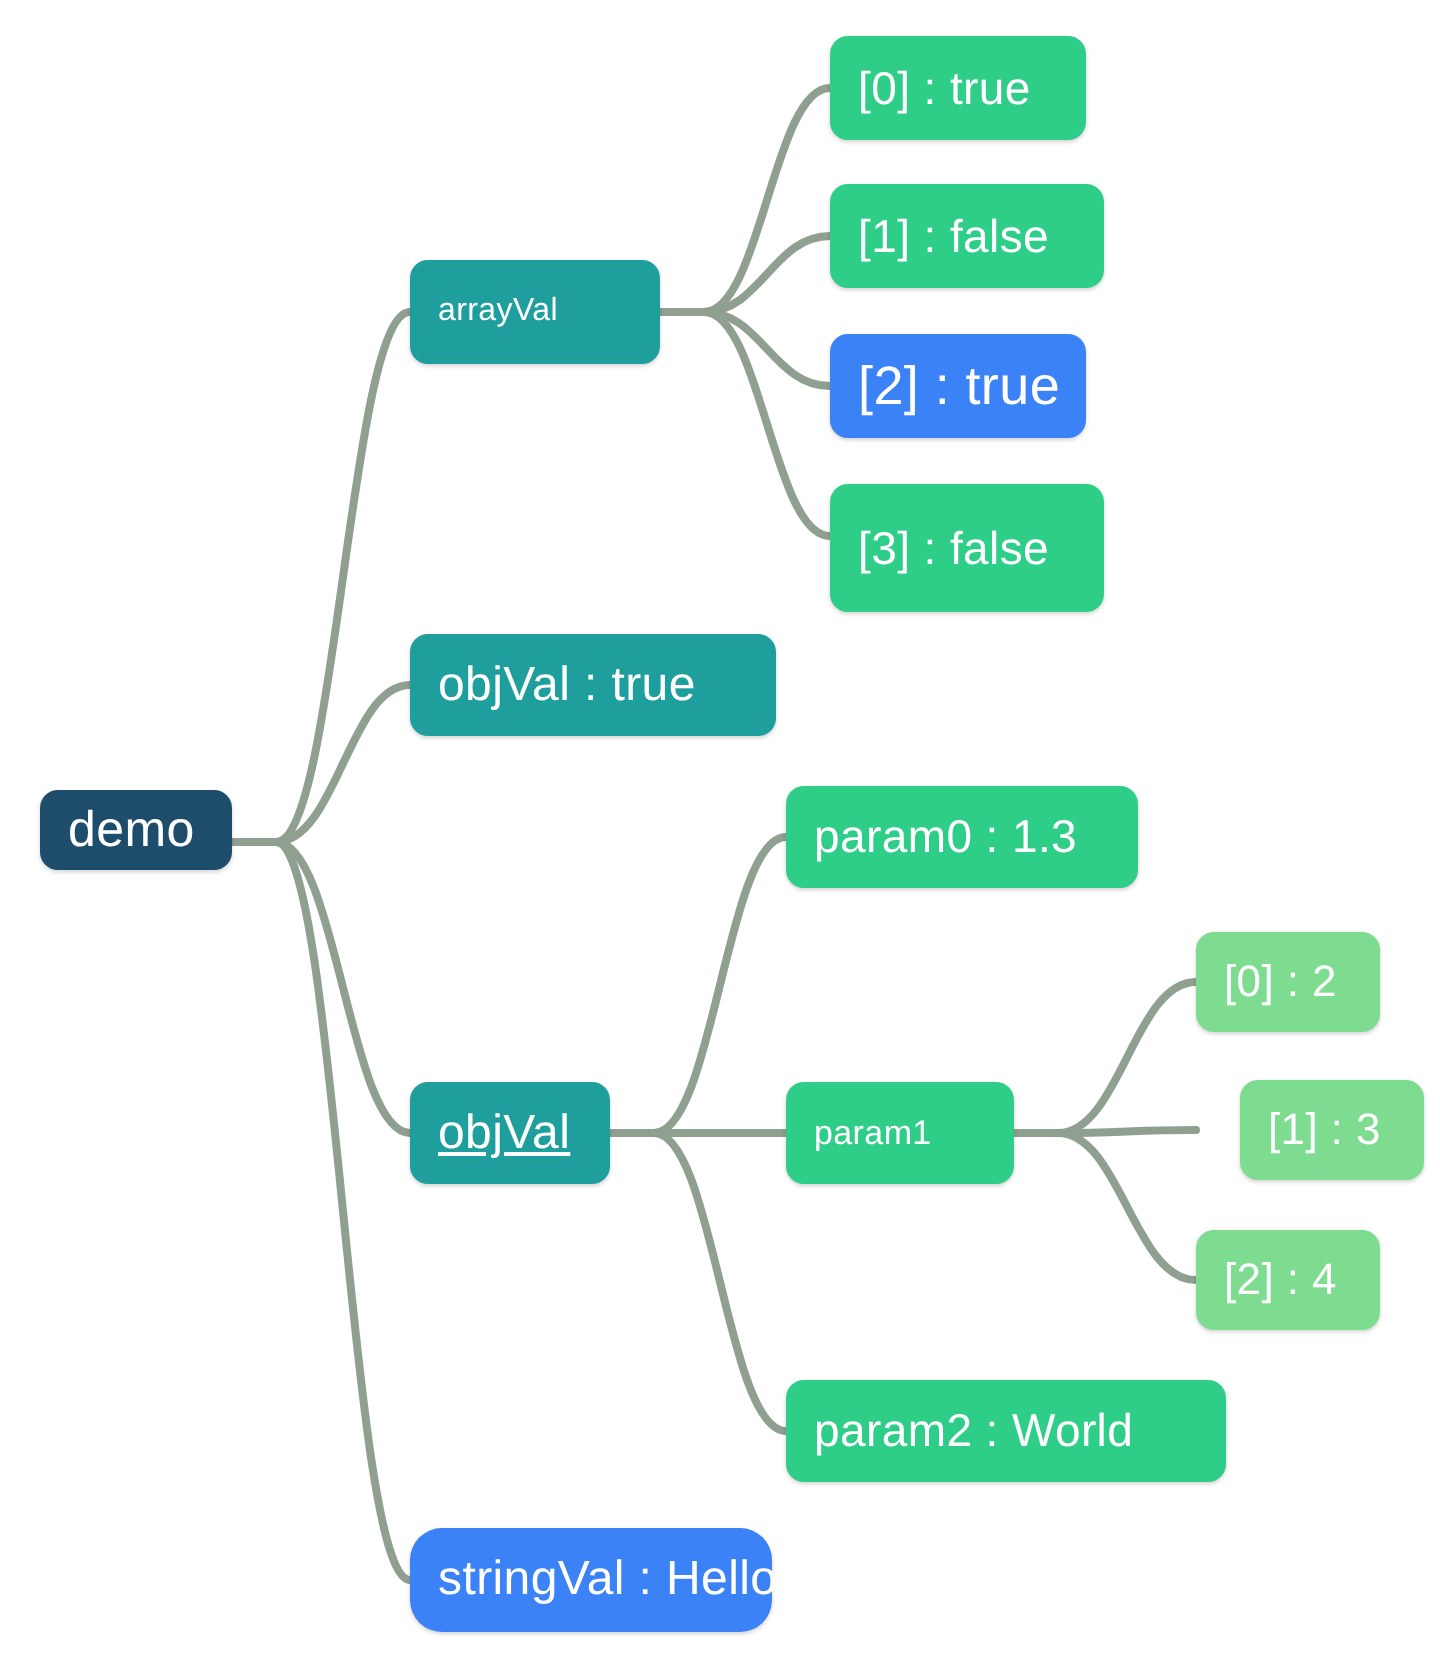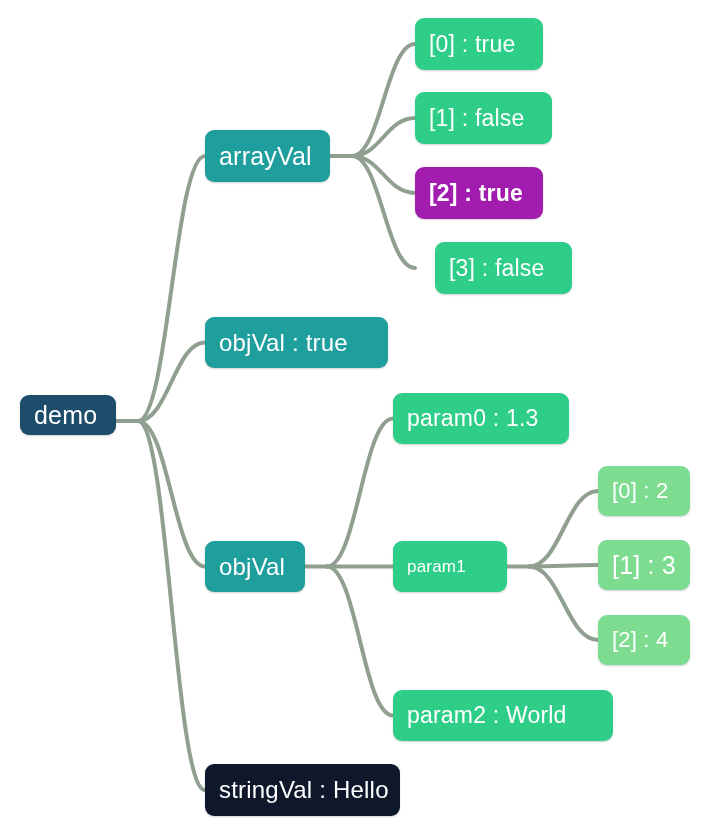--- a/index.html
+++ b/index.html
@@ -48,56 +48,56 @@
       <path d="M327,566.5 C356.7,566.5 363.3,715.5 393,715.5" stroke="#8f9f90" stroke-width="4" fill="none" stroke-linecap="round"></path>
       <path d="M507,566.5 L529,566.5" stroke="#8f9f90" stroke-width="4" fill="none" stroke-linecap="round"></path>
       <path d="M529,566.5 C560.05,566.5 566.95,491 598,491" stroke="#8f9f90" stroke-width="4" fill="none" stroke-linecap="round"></path>
       <path d="M529,566.5 C560.05,566.5 566.95,565 598,565" stroke="#8f9f90" stroke-width="4" fill="none" stroke-linecap="round"></path>
       <path d="M529,566.5 C560.05,566.5 566.95,640 598,640" stroke="#8f9f90" stroke-width="4" fill="none" stroke-linecap="round"></path>
     </svg>
   <div id="nodes-layer">
       <div class="node" style="left: 20px; top: 395px; width: 96px; height: 40px; background: rgb(30, 76, 107); font-size: 25px;">
         <span class="node-label">demo</span>
       </div>
-      <div class="node" style="left: 205px; top: 130px; width: 125px; height: 52px; background: rgb(31, 158, 158); font-size: 25px;">
+      <div class="node" style="left: 205px; top: 130px; width: 125px; height: 52px; background: rgb(31, 158, 158); font-size: 16px;">
         <span class="node-label">arrayVal</span>
       </div>
       <div class="node" style="left: 205px; top: 317px; width: 183px; height: 51px; background: rgb(31, 158, 158); font-size: 24px;">
         <span class="node-label">objVal : true</span>
       </div>
-      <div class="node" style="left: 205px; top: 541px; width: 100px; height: 51px; background: rgb(31, 158, 158); font-size: 24px;">
+      <div class="node" style="left: 205px; top: 541px; width: 100px; height: 51px; background: rgb(31, 158, 158); font-size: 24px; text-decoration: underline;">
         <span class="node-label">objVal</span>
       </div>
-      <div class="node" style="left: 205px; top: 764px; width: 195px; height: 52px; background: #0f172a; font-size: 24px;">
+      <div class="node" style="left: 205px; top: 764px; width: 181px; height: 52px; background: #3b82f6; font-size: 24px; border-radius: 16px;">
         <span class="node-label">stringVal : Hello</span>
       </div>
       <div class="node" style="left: 415px; top: 18px; width: 128px; height: 52px; background: rgb(47, 206, 136); font-size: 23px;">
         <span class="node-label">[0] : true</span>
       </div>
       <div class="node" style="left: 415px; top: 92px; width: 137px; height: 52px; background: rgb(47, 206, 136); font-size: 23px; text-align: right;">
         <span class="node-label">[1] : false</span>
       </div>
-      <div class="node" style="left: 415px; top: 167px; width: 128px; height: 52px; background: #a21caf; font-size: 23px; font-weight: bold;">
+      <div class="node" style="left: 415px; top: 167px; width: 128px; height: 52px; background: #3b82f6; font-size: 27px;">
         <span class="node-label">[2] : true</span>
       </div>
-      <div class="node" style="left: 435px; top: 242px; width: 137px; height: 52px; background: rgb(47, 206, 136); font-size: 23px;">
+      <div class="node" style="left: 415px; top: 242px; width: 137px; height: 64px; background: rgb(47, 206, 136); font-size: 23px;">
         <span class="node-label">[3] : false</span>
       </div>
       <div class="node" style="left: 393px; top: 393px; width: 176px; height: 51px; background: rgb(47, 206, 136); font-size: 23px;">
         <span class="node-label">param0 : 1.3</span>
       </div>
       <div class="node" style="left: 393px; top: 541px; width: 114px; height: 51px; background: rgb(47, 206, 136); font-size: 17px;">
         <span class="node-label">param1</span>
       </div>
       <div class="node" style="left: 393px; top: 690px; width: 220px; height: 51px; background: rgb(47, 206, 136); font-size: 23px;">
         <span class="node-label">param2 : World</span>
       </div>
       <div class="node" style="left: 598px; top: 466px; width: 92px; height: 50px; background: rgb(126, 220, 145); font-size: 22px;">
         <span class="node-label">[0] : 2</span>
       </div>
-      <div class="node" style="left: 598px; top: 540px; width: 92px; height: 50px; background: rgb(126, 220, 145); font-size: 25px;">
+      <div class="node" style="left: 620px; top: 540px; width: 92px; height: 50px; background: rgb(126, 220, 145); font-size: 22px;">
         <span class="node-label">[1] : 3</span>
       </div>
       <div class="node" style="left: 598px; top: 615px; width: 92px; height: 50px; background: rgb(126, 220, 145); font-size: 22px;">
         <span class="node-label">[2] : 4</span>
       </div>
     </div>
 </div>
 
 </body></html>

